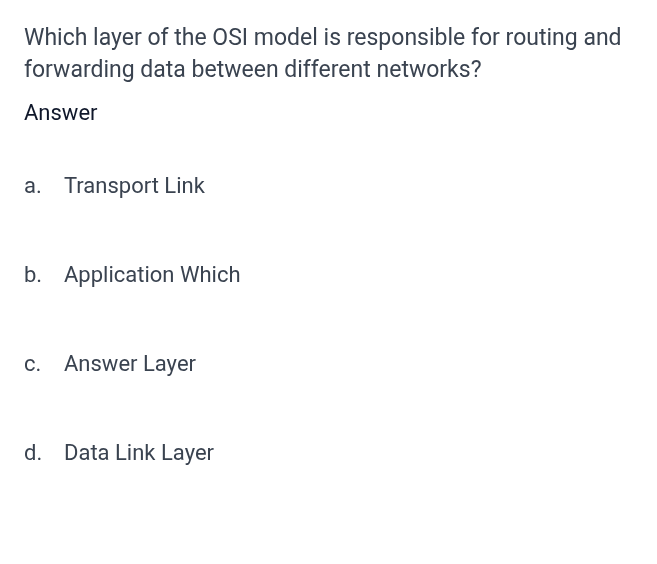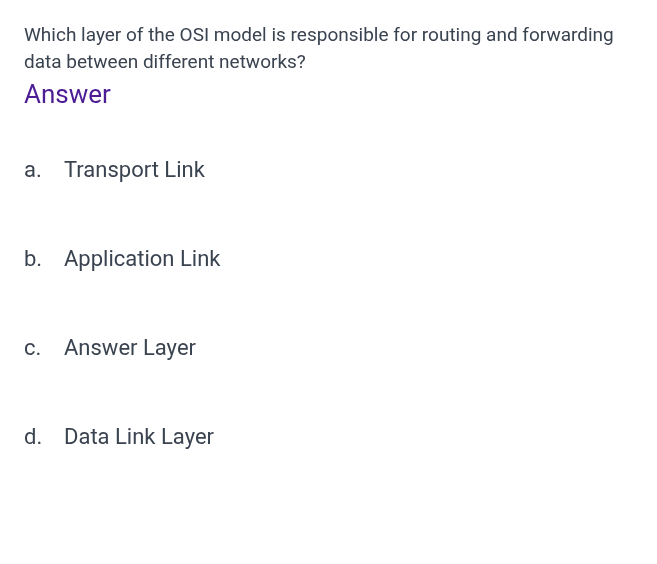--- a/index.html
+++ b/index.html
@@ -9,28 +9,28 @@
   }
   body {
     font-family: -apple-system, BlinkMacSystemFont, "Segoe UI", Roboto, Helvetica, Arial, sans-serif;
     background: #ffffff;
     width: 657px;
     height: 564px;
     padding: 22px 24px;
     color: #3a4350;
   }
   .question-text {
-    font-size: 19px;
+    font-size: 23px;
     line-height: 1.4;
     color: #3a4350;
-    margin-bottom: 4px;
+    margin-bottom: 14px;
   }
   .answer-label {
-    font-size: 26px;
-    color: #4c1d95;
+    font-size: 22px;
+    color: #0f172a;
     margin-top: 2px;
   }
   .options {
     margin-top: 48px;
   }
   .option {
     display: flex;
     align-items: baseline;
     font-size: 22px;
     color: #3a4350;
@@ -54,21 +54,21 @@
 <div class="question-text">Which layer of the OSI model is responsible for routing and forwarding data between different networks?</div>
 <div class="answer-label">Answer</div>
 
 <div class="options">
   <div class="option">
     <span class="option-letter">a.</span>
     <span class="option-text">Transport Link</span>
   </div>
   <div class="option">
     <span class="option-letter">b.</span>
-    <span class="option-text">Application Link</span>
+    <span class="option-text">Application Which</span>
   </div>
   <div class="option">
     <span class="option-letter">c.</span>
     <span class="option-text">Answer Layer</span>
   </div>
   <div class="option">
     <span class="option-letter">d.</span>
     <span class="option-text">Data Link Layer</span>
   </div>
 </div>

